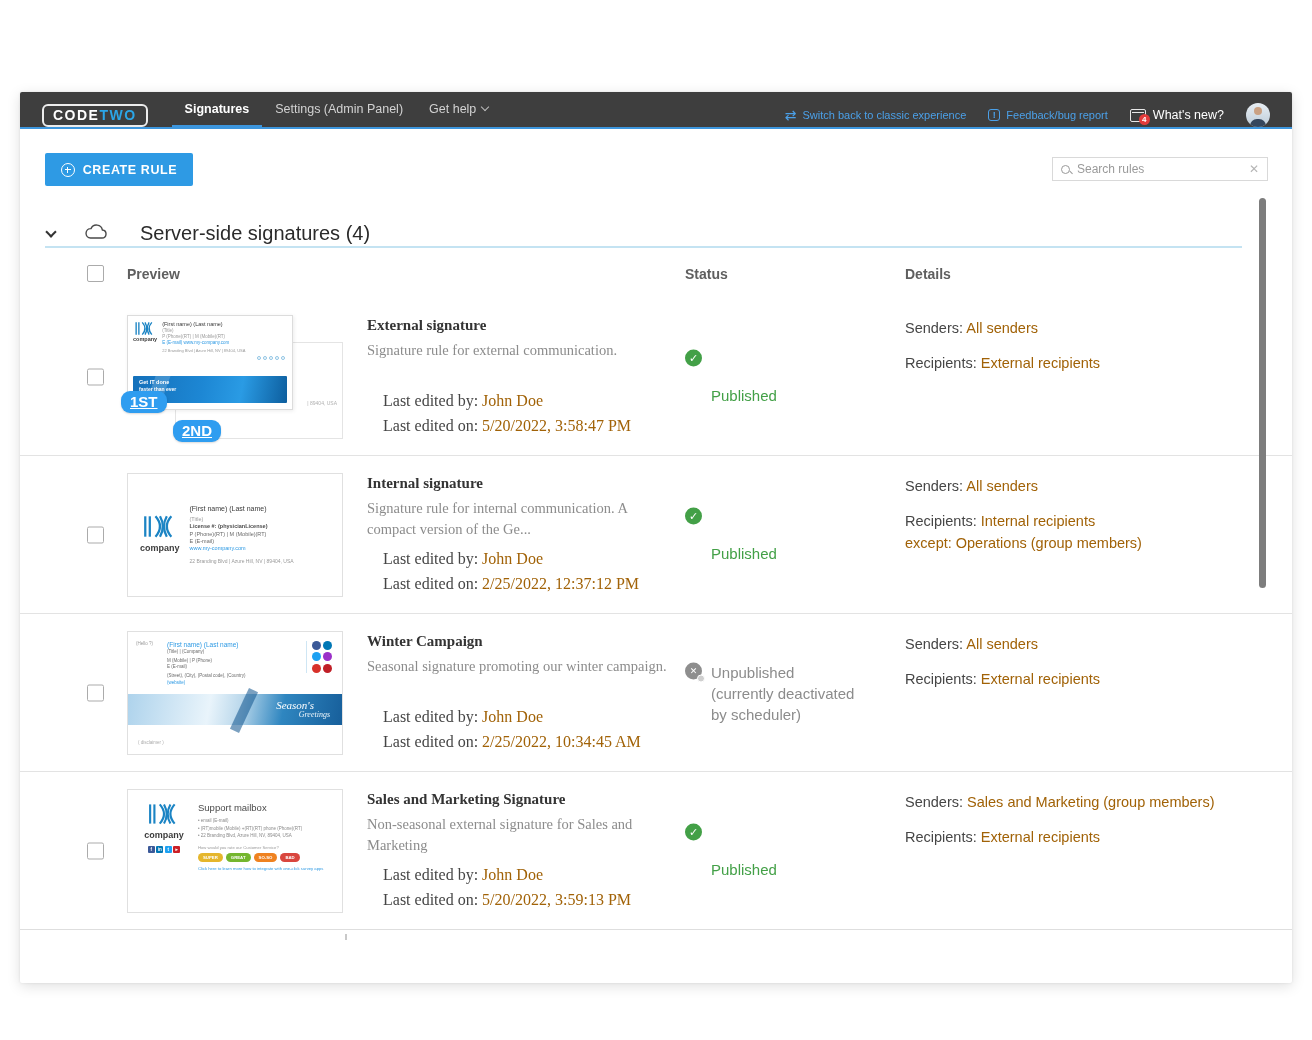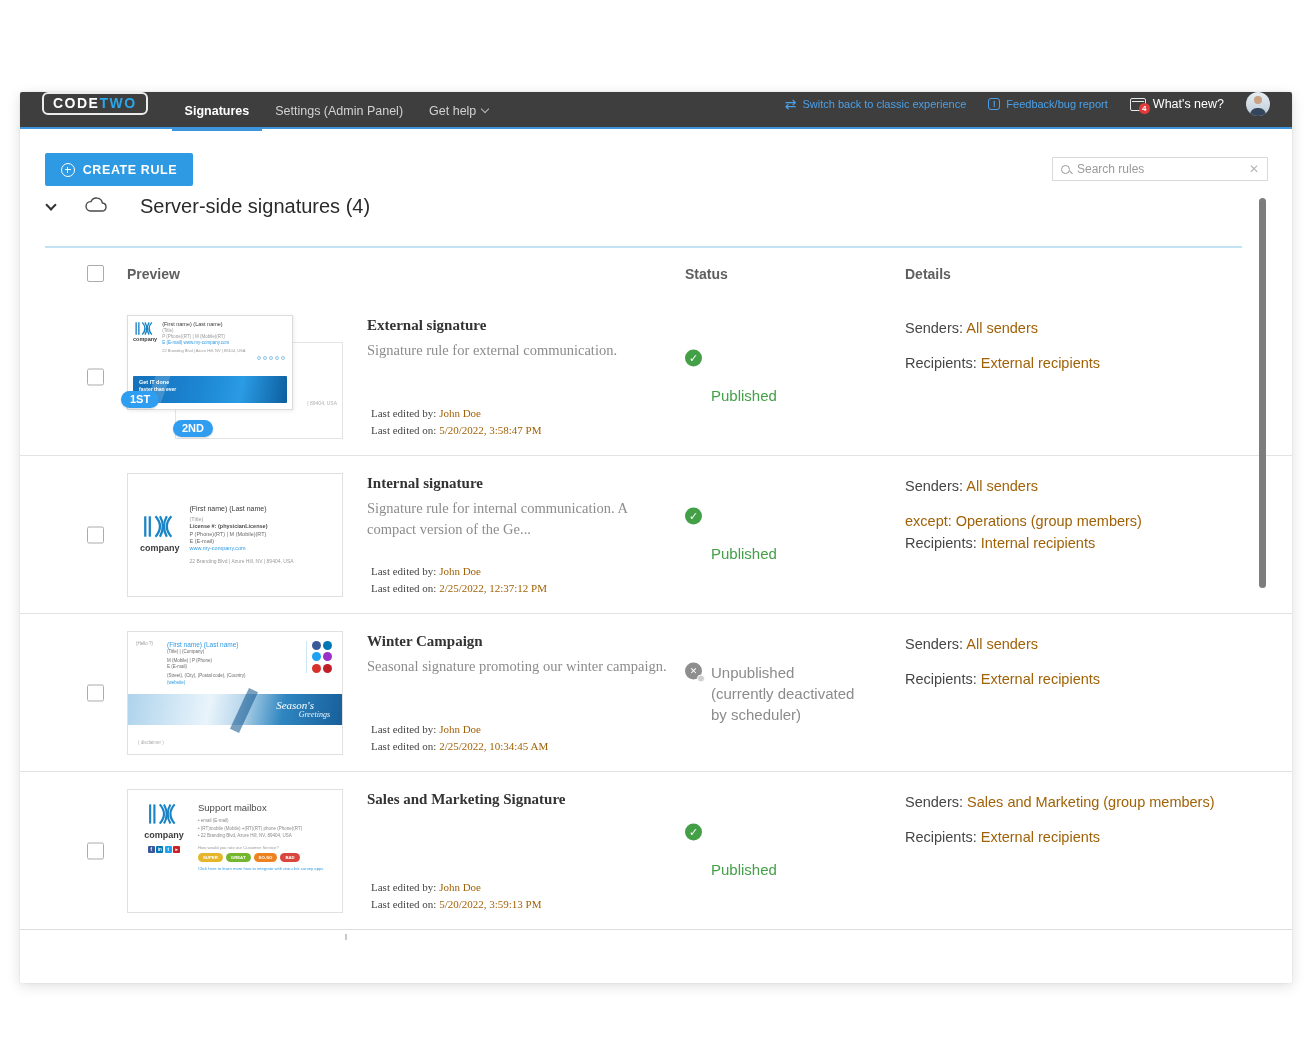--- a/index.html
+++ b/index.html
@@ -4,21 +4,21 @@
 <style>
   * { margin:0; padding:0; box-sizing:border-box; }
   html,body { background:#fff; }
   body { font-family:"Liberation Sans","DejaVu Sans",sans-serif; }
   .page { position:relative; width:1312px; height:1040px; background:#fff; overflow:hidden; }
   .card { position:absolute; left:20px; top:92px; width:1272px; height:891px; background:#fff;
           box-shadow:0 3px 14px rgba(0,0,0,.13), 0 0 3px rgba(0,0,0,.08); border-radius:2px; }
 
   
   .navbar { position:relative; height:37px; background:#3e3e3e; border-bottom:2px solid #3d96dd;
-            display:flex; align-items:flex-start; padding:0 22px; border-radius:2px 2px 0 0; }
+            display:flex; align-items:flex-end; padding:0 22px; border-radius:2px 2px 0 0; }
   .logo { border:2px solid #ececec; border-radius:6px; padding:1px 9px 2px; font-size:14px; font-weight:bold;
           letter-spacing:1.5px; color:#fff; margin-right:24px; white-space:nowrap; }
   .logo .two { color:#2ba6e8; }
   .tabs { display:flex; height:37px; align-items:stretch; }
   .tab { position:relative; display:flex; align-items:center; padding:0 13px; font-size:12.5px; color:#d2d2d2; cursor:pointer; }
   .tab.active { color:#fff; font-weight:bold; }
   .tab.active::after { content:""; position:absolute; left:0; right:0; bottom:-2px; height:4px; background:#3d96dd; }
   .tab .caret { width:6px; height:6px; border-right:1.5px solid #bdbdbd; border-bottom:1.5px solid #bdbdbd;
                 transform:rotate(45deg); margin:-3px 0 0 6px; }
   .nav-right { margin-left:auto; display:flex; align-items:center; gap:22px; }
@@ -49,21 +49,21 @@
 
   .search-box { position:absolute; left:1032px; top:28px; width:216px; height:24px; border:1px solid #d9d9d9;
                 background:#fff; display:flex; align-items:center; padding:0 8px; gap:7px; }
   .search-icon { position:relative; width:9px; height:9px; border:1.4px solid #9a9a9a; border-radius:50%; flex:0 0 auto; }
   .search-icon::after { content:""; position:absolute; width:4px; height:1.4px; background:#9a9a9a;
                         transform:rotate(45deg); right:-4px; bottom:-1px; }
   .search-input { border:none; outline:none; flex:1; font-size:12px; color:#555; font-family:inherit; }
   .search-input::placeholder { color:#9a9a9a; }
   .search-clear { color:#b5b5b5; font-size:12px; cursor:pointer; line-height:1; }
 
-  .section-head { position:absolute; left:27px; top:66px; display:flex; align-items:center; }
+  .section-head { position:absolute; left:27px; top:93px; display:flex; align-items:center; }
   .sec-chevron { width:8px; height:8px; border-right:2px solid #333; border-bottom:2px solid #333;
                  transform:rotate(45deg); margin-top:-4px; cursor:pointer; }
   .cloud-icon { margin-left:30px; cursor:default; }
   .section-title { margin-left:31px; font-size:20px; color:#2b2b2b; }
   .section-underline { position:absolute; left:25px; top:117px; width:1197px; height:2px; background:#c4e3f2; }
 
   .table-header { position:absolute; left:0; top:134px; width:100%; height:26px; }
   .checkbox { display:inline-block; width:17px; height:17px; border:1px solid #ababab; background:#fff;
               border-radius:2px; cursor:pointer; }
   .th-check { position:absolute; left:67px; top:2px; }
@@ -71,21 +71,21 @@
   .th-preview { left:107px; } .th-status { left:665px; } .th-details { left:885px; }
 
   .rows { position:absolute; left:0; top:169px; width:1272px; }
   .row { position:relative; height:158px; border-bottom:1px solid #e3e3e3; }
   .row-check { position:absolute; left:67px; top:50%; transform:translateY(-50%); }
   .row-preview { position:absolute; left:107px; top:50%; transform:translateY(-50%); width:216px; height:124px; cursor:pointer; }
   .pv-card { background:#fff; border:1px solid #e0e0e0; }
   .row-main { position:absolute; left:347px; top:19px; bottom:16px; width:300px;font-family:Liberation Serif, serif; }
   .row-title { font-size:15px; font-weight:bold; color:#333; margin-bottom:6px; }
   .row-desc { font-size:14.5px; color:#8c8c8c; line-height:1.45; }
-  .row-edited { position:absolute; left:4px; bottom:0; font-size:11px; line-height:1.55; }
+  .row-edited { position:absolute; left:16px; bottom:0; font-size:16px; line-height:1.55; }
   .lbl { color:#464646; } .val { color:#a16207; }
   .row-status { position:absolute; left:665px; top:50%; transform:translateY(-50%); width:178px;
                 display:flex; gap:9px; align-items:flex-start; }
   .st-icon { position:relative; flex:0 0 auto; width:17px; height:17px; border-radius:50%; margin-top:1px; }
   .st-icon.green { background:#43a047; }
   .st-icon.green::before { content:"✓"; position:absolute; inset:0; color:#fff; font-size:11px; font-weight:bold;
                            text-align:center; line-height:17px; }
   .st-icon.gray { background:#8e8e8e; }
   .st-icon.gray::before { content:"✕"; position:absolute; inset:0; color:#fff; font-size:9px; font-weight:bold;
                           text-align:center; line-height:17px; }
@@ -119,22 +119,22 @@
   .l-link { font-size:4.5px; color:#2e9ae4; }
   .l-addr { font-size:4px; color:#9a9a9a; margin-top:2px; }
   .pv1-social { position:absolute; right:7px; top:40px; display:flex; gap:1.5px; }
   .soc-dot { width:4.5px; height:4.5px; border:0.8px solid #8fc4e4; border-radius:50%; }
   .pv1-banner { position:absolute; left:5px; right:5px; bottom:6px; height:27px; border-radius:1px; overflow:hidden;
                 background:linear-gradient(100deg,#1470ba 0%,#1d87d4 45%,#2a9be4 70%,#0d5e9e 100%); padding:3px 0 0 6px; }
   .pv1-banner::before { content:""; position:absolute; left:18px; top:-6px; width:14px; height:40px;
                         background:rgba(255,255,255,.18); transform:rotate(20deg); }
   .bn-l1 { font-size:5.5px; font-weight:bold; color:#fff; }
   .bn-l2 { font-size:5px; font-weight:bold; color:#fff; }
-  .badge { position:absolute; background:#2f9df0; color:#fff; font-size:11px; font-weight:bold;
-           padding:2.5px 9px; border-radius:9px; box-shadow:0 1px 2px rgba(0,0,0,.15); }
+  .badge { position:absolute; background:#2f9df0; color:#fff; font-size:15px; font-weight:bold;
+           padding:2.5px 9px; border-radius:9px; box-shadow:0 1px 2px rgba(0,0,0,.15);text-decoration:underline; }
   .badge-1 { left:-6px; top:76px; }
   .badge-2 { left:46px; top:105px; }
 
   
   .pv2 { width:216px; height:124px; display:flex; align-items:center; padding:10px 8px 10px 12px; gap:10px; }
   .pv2 .logo-word { font-size:9px; margin-top:3px; }
   .pv2-lines { flex:1; }
   .p2-name { font-size:7px; color:#3a3a3a; margin-bottom:2px; }
   .p2-sub { font-size:5.5px; color:#9a9a9a; }
   .p2-strong { font-size:5.5px; color:#4a4a4a; font-weight:bold; }
@@ -358,22 +358,22 @@
           </div>
 
           <div class="row-status">
             <span class="st-icon green"></span>
             <span class="st-text green">Published</span>
           </div>
 
           <div class="row-details">
             <div class="det-line"><span class="lbl">Senders:</span> <span class="val">All senders</span></div>
             <div class="det-gap"></div>
+            <div class="det-line"><span class="lbl">Recipients:</span> <span class="val">Internal recipients</span></div>
             <div class="det-line"><span class="val">except:</span> <span class="val">Operations (group members)</span></div>
-            <div class="det-line"><span class="lbl">Recipients:</span> <span class="val">Internal recipients</span></div>
           </div>
         </div>
 
         <div class="row">
           <span class="checkbox row-check"></span>
 
           <div class="row-preview">
             <div class="pv-card pv3 mini">
               <div class="pv3-top">
                 <div class="p3-greet">(Hello ?)</div>
@@ -463,20 +463,21 @@
                   <span class="rt rt-soso">SO-SO</span>
                   <span class="rt rt-bad">BAD</span>
                 </div>
                 <div class="p4-link">Click here to learn more how to integrate with one-click survey apps</div>
               </div>
             </div>
           </div>
 
           <div class="row-main">
             <div class="row-title">Sales and Marketing Signature</div>
+            <div class="row-desc">Non-seasonal external signature for Sales and Marketing</div>
             <div class="row-edited">
               <div><span class="lbl">Last edited by:</span> <span class="val">John Doe</span></div>
               <div><span class="lbl">Last edited on:</span> <span class="val">5/20/2022, 3:59:13 PM</span></div>
             </div>
           </div>
 
           <div class="row-status">
             <span class="st-icon green"></span>
             <span class="st-text green">Published</span>
           </div>

